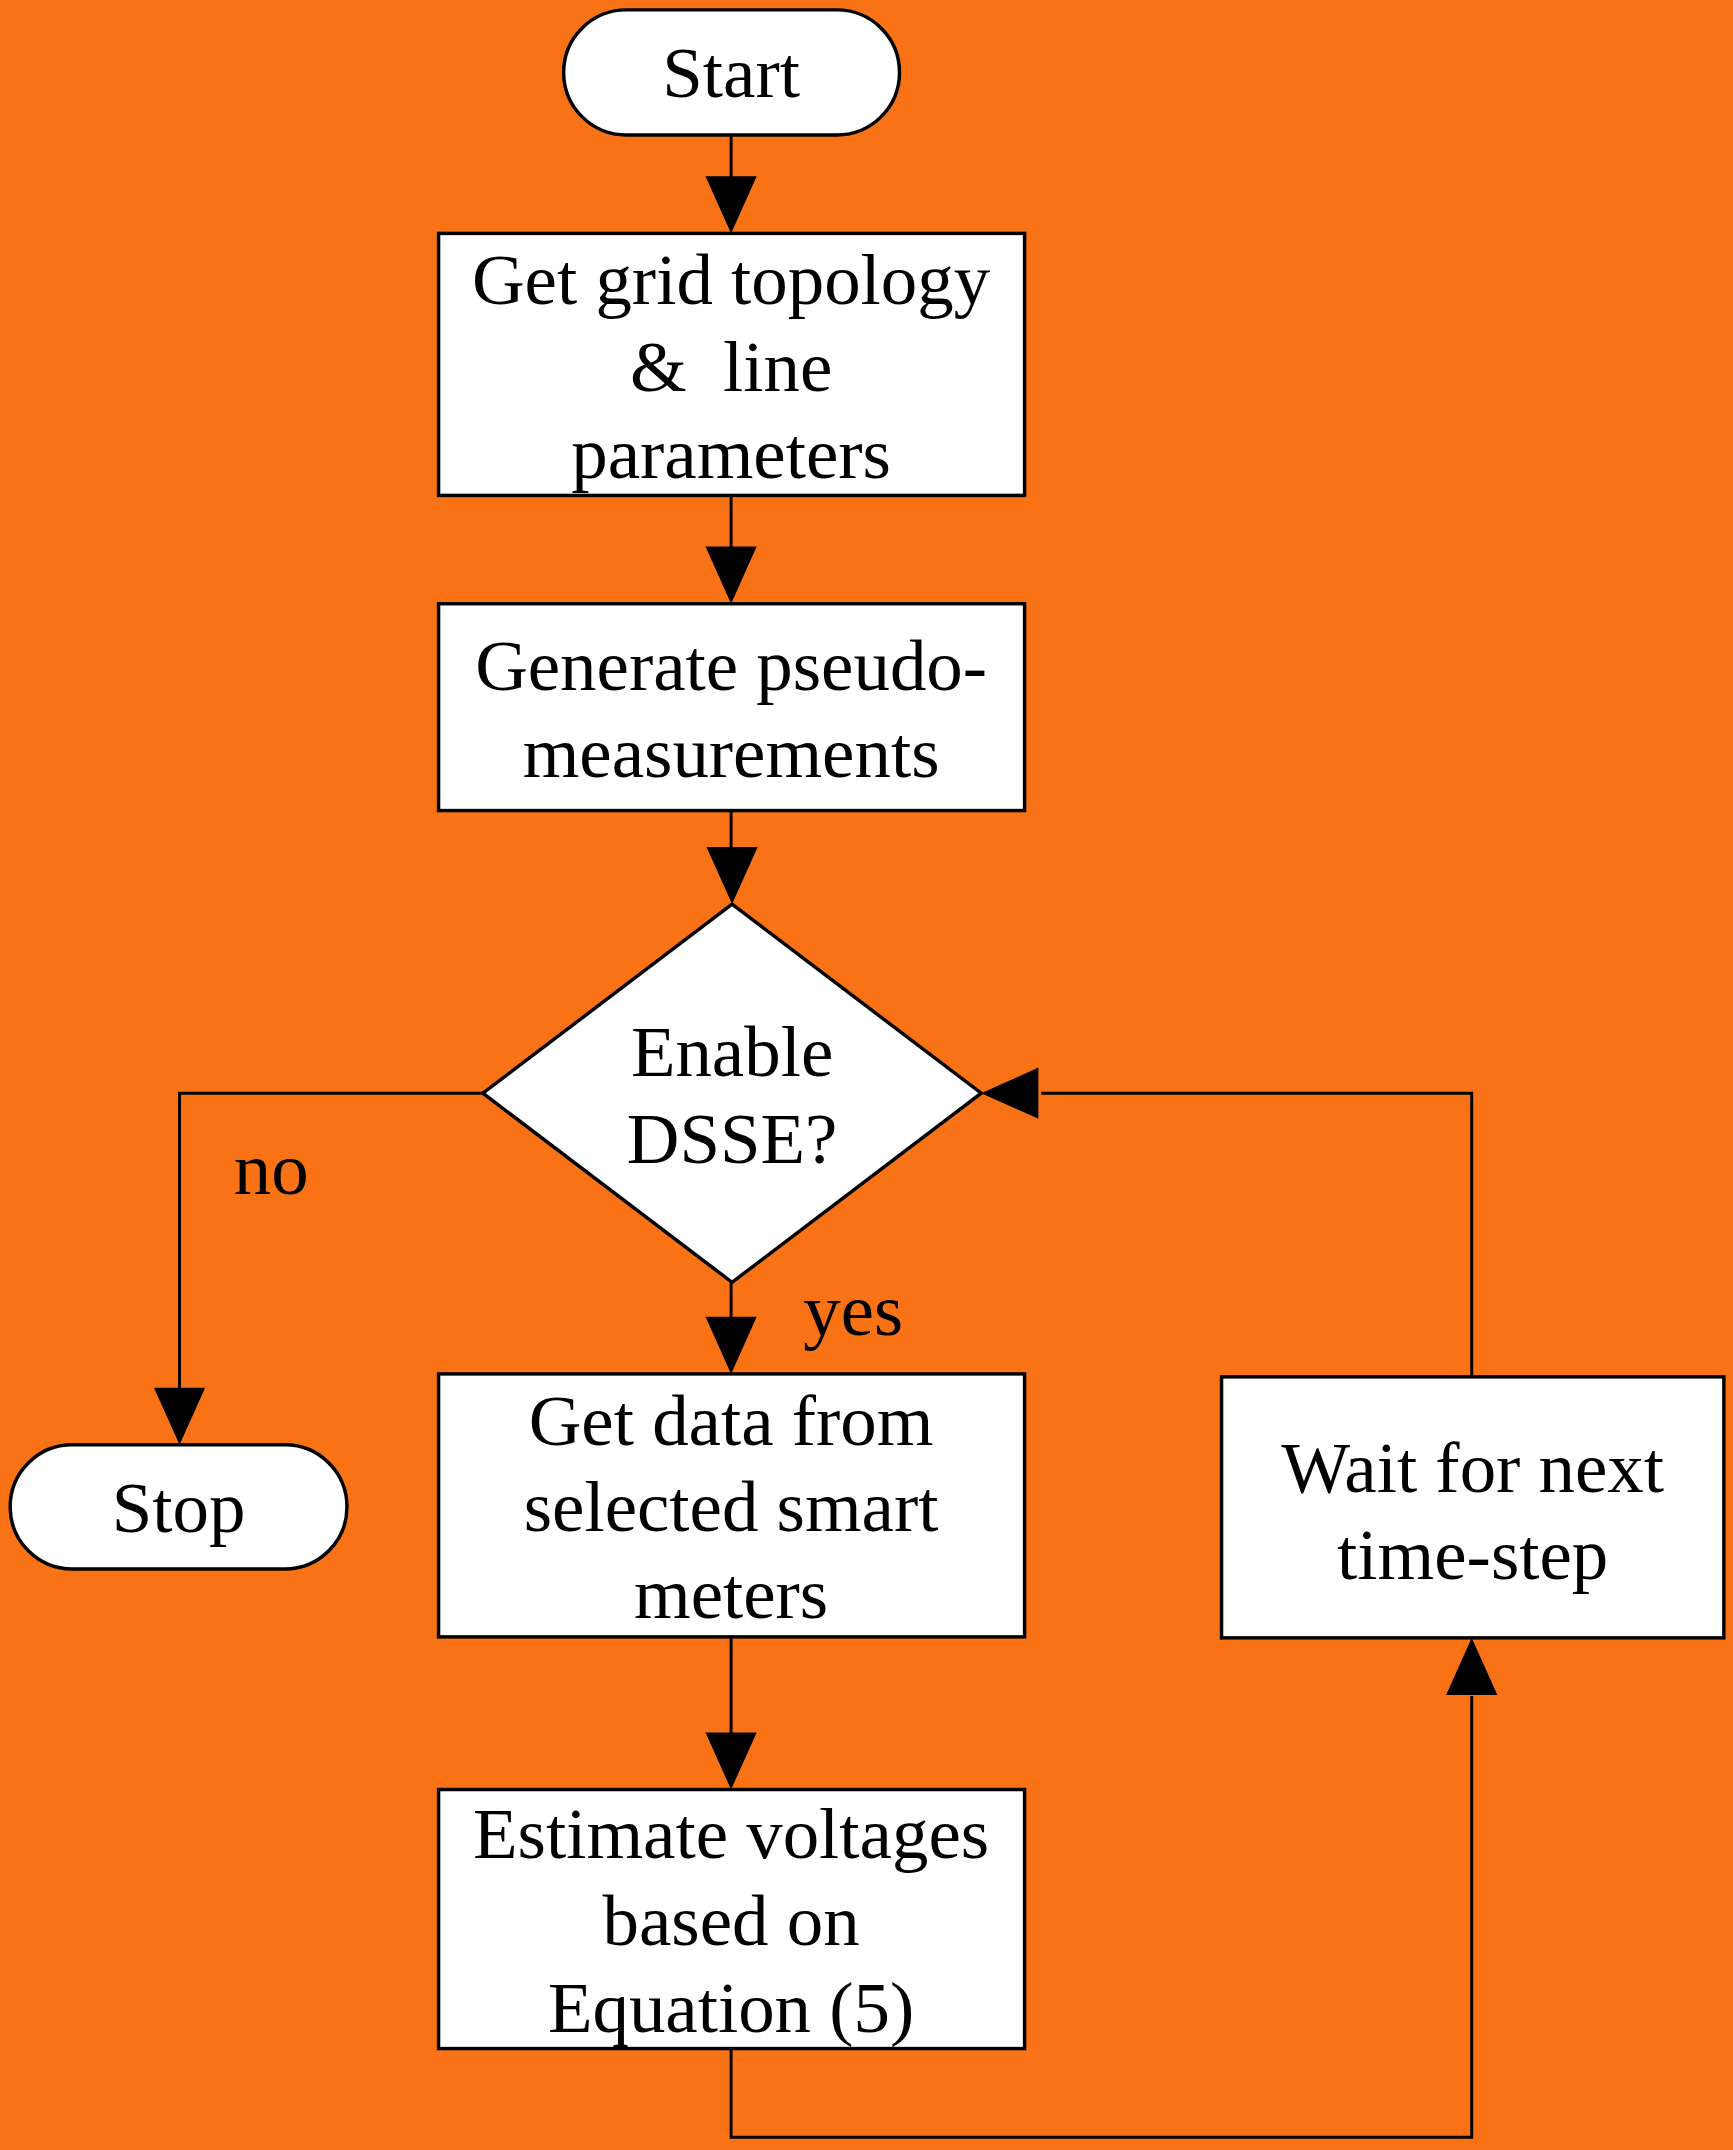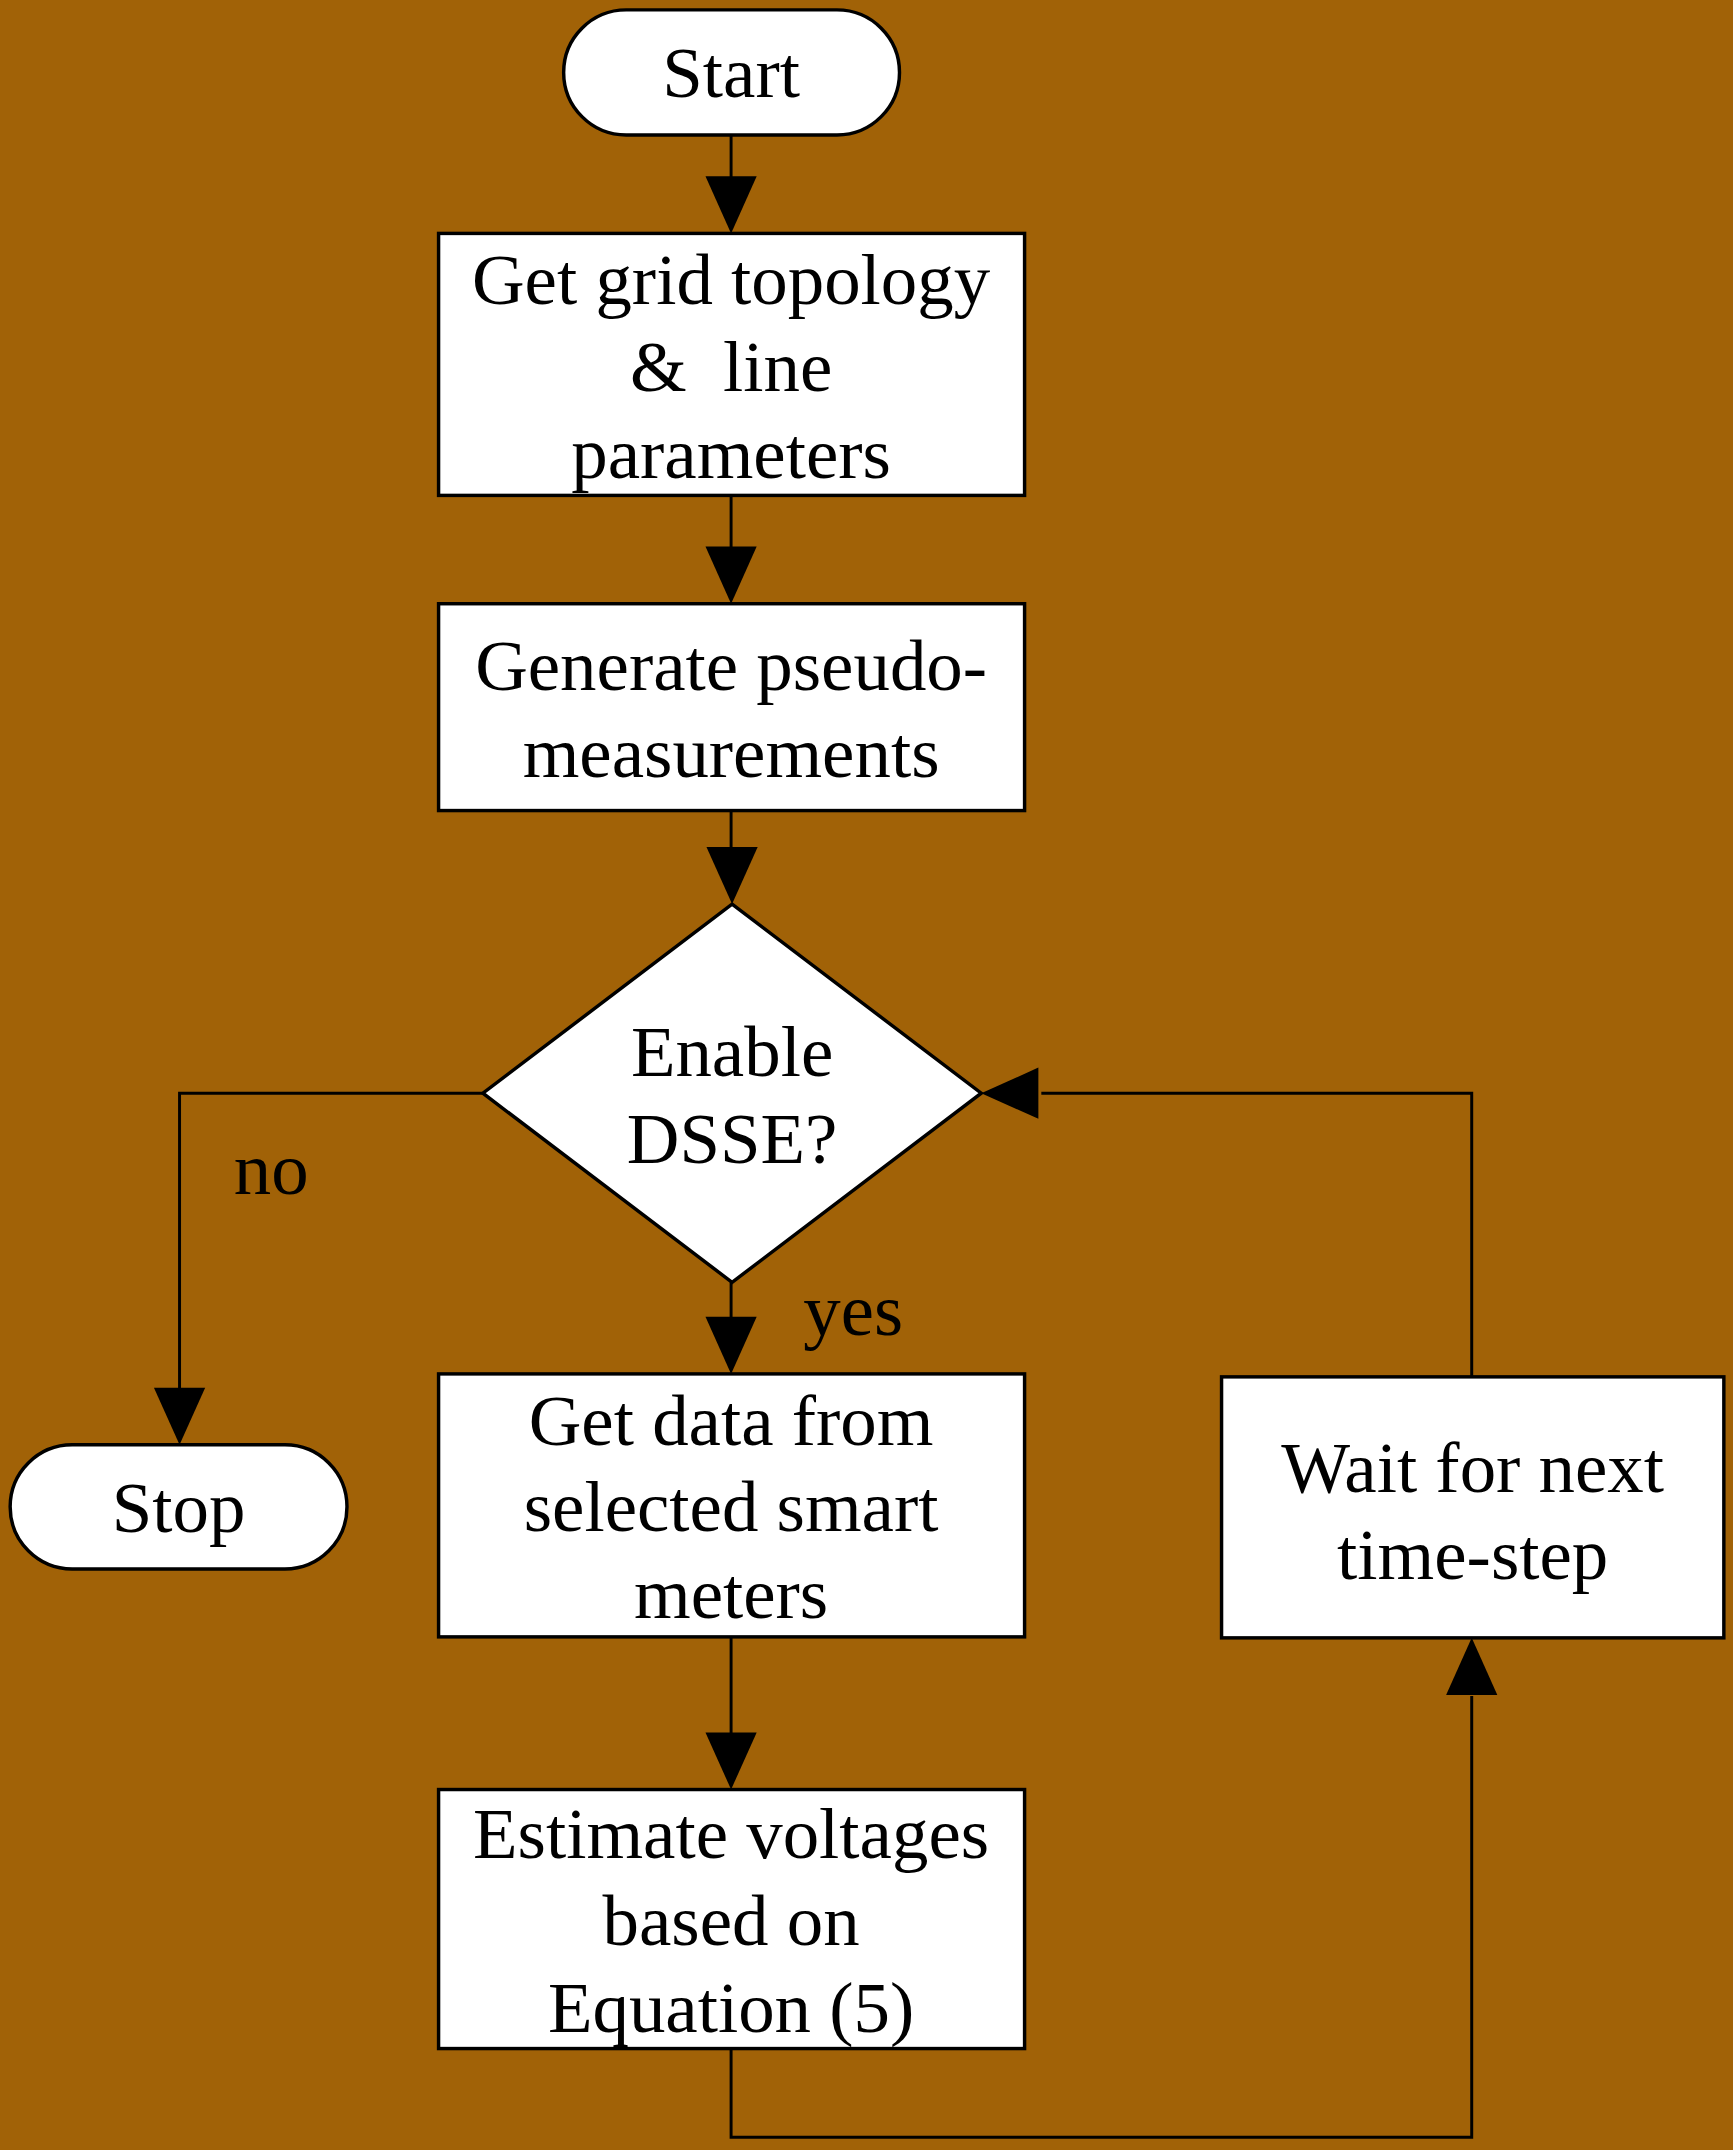--- a/index.html
+++ b/index.html
@@ -1,16 +1,16 @@
 <!DOCTYPE html>
 <html><head>
 <meta charset="utf-8">
 <style>
   html, body { margin: 0; padding: 0; background: #ffffff; }
-  .stage { width: 1734px; height: 2150px; position: relative; background: #a16207; }
+  .stage { width: 1734px; height: 2150px; position: relative; background: #f97316; }
   svg { display: block; }
   .shape  { fill: #ffffff; stroke: #000000; stroke-width: 3.5; }
   .edge   { fill: none; stroke: #000000; stroke-width: 3; }
   .arrow  { fill: #000000; stroke: none; }
   text {
     font-family: "Liberation Serif", "DejaVu Serif", serif;
     font-size: 74px;
     fill: #000000;
     text-anchor: middle;
     white-space: pre;

